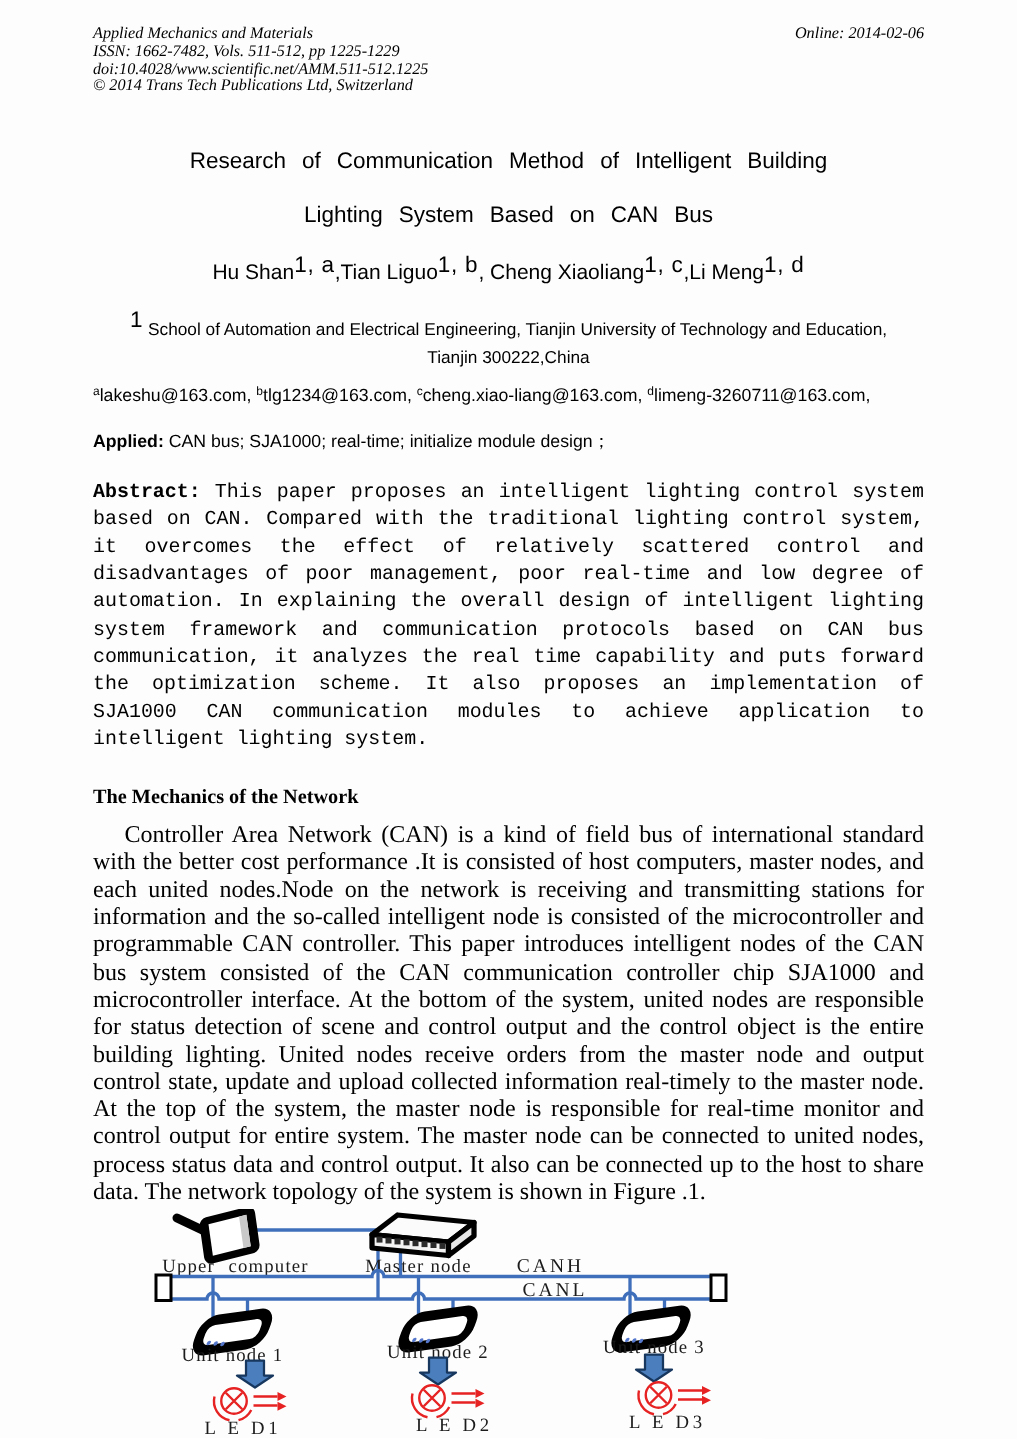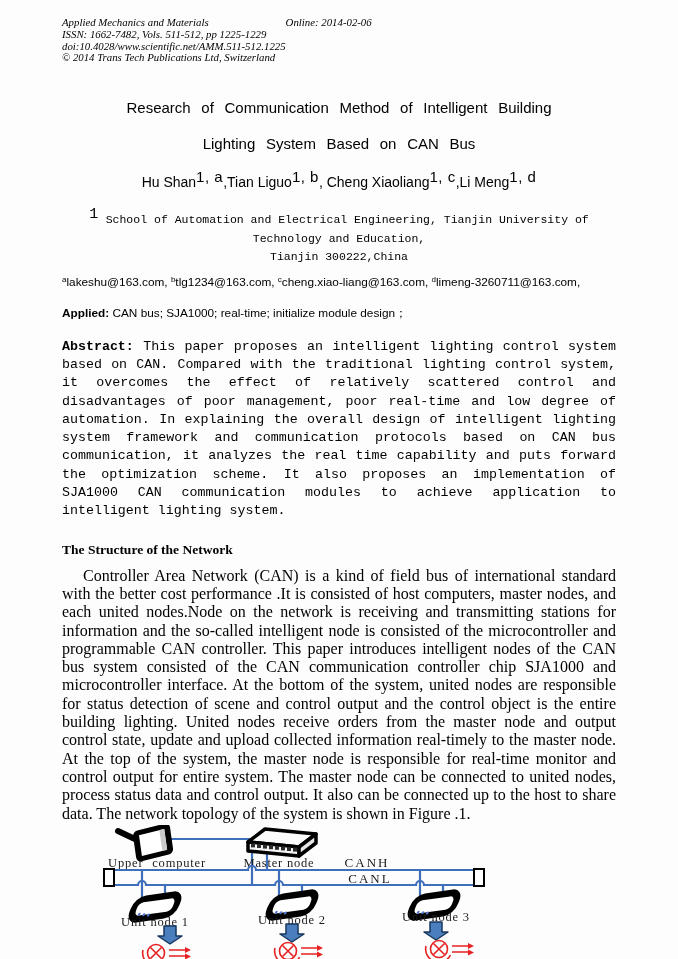--- a/index.html
+++ b/index.html
@@ -4,21 +4,21 @@
 <style>
   * { margin:0; padding:0; box-sizing:border-box; }
   html,body { background:#ffffff; }
   .page {
     position:relative; width:678px; height:959px;
     background:#fdfdfd; overflow:hidden; color:#000;
   }
   .content { position:absolute; left:62px; top:0; width:554px; }
 
   .header {
-    display:flex; margin-top:17px;
+    display:flex; justify-content:space-between; margin-top:17px;
     font-family:"Liberation Serif", serif; font-style:italic;
     font-size:10.8px; line-height:11.8px;
   }
   .header-left div { white-space:nowrap; }
 
   .title {
     margin-top:26px;
     font-family:"Liberation Sans", sans-serif; font-weight:normal;
     font-size:15px; line-height:36px; text-align:center; word-spacing:6.5px;
   }
@@ -26,21 +26,21 @@
 
   .authors {
     margin-top:6px; text-align:center;
     font-family:"Liberation Sans", sans-serif; font-size:14px;
   }
   .sup { font-size:15px; vertical-align:5px; letter-spacing:0.5px; }
   .sup-sm { font-size:8px; vertical-align:4px; }
 
   .affil {
     margin-top:16px; text-align:center;
-    font-family:Liberation Mono, monospace; font-size:11.5px; line-height:18.5px;
+    font-family:Liberation Sans, sans-serif; font-size:11.5px; line-height:18.5px;
   }
   .emails {
     margin-top:8px;
     font-family:"Liberation Sans", sans-serif; font-size:11.8px;
   }
   .keywords {
     margin-top:17px;
     font-family:"Liberation Sans", sans-serif; font-size:11.8px;
   }
   .abstract {
@@ -98,21 +98,21 @@
       <div><span class="sup">1</span><span> School of Automation and Electrical Engineering, Tianjin University of Technology and Education,</span></div>
       <div>Tianjin 300222,China</div>
     </div>
 
     <div class="emails"><span class="sup-sm">a</span><span>lakeshu@163.com, </span><span class="sup-sm">b</span><span>tlg1234@163.com, </span><span class="sup-sm">c</span><span>cheng.xiao-liang@163.com, </span><span class="sup-sm">d</span><span>limeng-3260711@163.com,</span></div>
 
     <div class="keywords"><b>Applied:</b><span> CAN bus; SJA1000; real-time; initialize module design；</span></div>
 
     <div class="abstract"><b>Abstract:</b><span> This paper proposes an intelligent lighting control system based on CAN. Compared with the traditional lighting control system, it overcomes the effect of relatively scattered control and disadvantages of poor management, poor real-time and low degree of automation. In explaining the overall design of intelligent lighting system framework and communication protocols based on CAN bus communication, it analyzes the real time capability and puts forward the optimization scheme. It also proposes an implementation of SJA1000 CAN communication modules to achieve application to intelligent lighting system.</span></div>
 
-    <div class="sec-heading">The Structure of the Network</div>
+    <div class="sec-heading">The Mechanics of the Network</div>
 
     <div class="body-para">Controller Area Network (CAN) is a kind of field bus of international standard with the better cost performance .It is consisted of host computers, master nodes, and each united nodes.Node on the network is receiving and transmitting stations for information and the so-called intelligent node is consisted of the microcontroller and programmable CAN controller. This paper introduces intelligent nodes of the CAN bus system consisted of the CAN communication controller chip SJA1000 and microcontroller interface. At the bottom of the system, united nodes are responsible for status detection of scene and control output and the control object is the entire building lighting. United nodes receive orders from the master node and output control state, update and upload collected information real-timely to the master node. At the top of the system, the master node is responsible for real-time monitor and control output for entire system. The master node can be connected to united nodes, process status data and control output. It also can be connected up to the host to share data. The network topology of the system is shown in Figure .1.</div>
 
     <div class="figure">
       <svg width="400" height="158" viewBox="0 0 400 158">
 
         <line x1="64" y1="14" x2="188" y2="14" class="busline" stroke="#3f6fba"></line>
 
         <path d="M150,20 V60" class="busline"></path>
         <path d="M165,20 V45" class="busline"></path>

